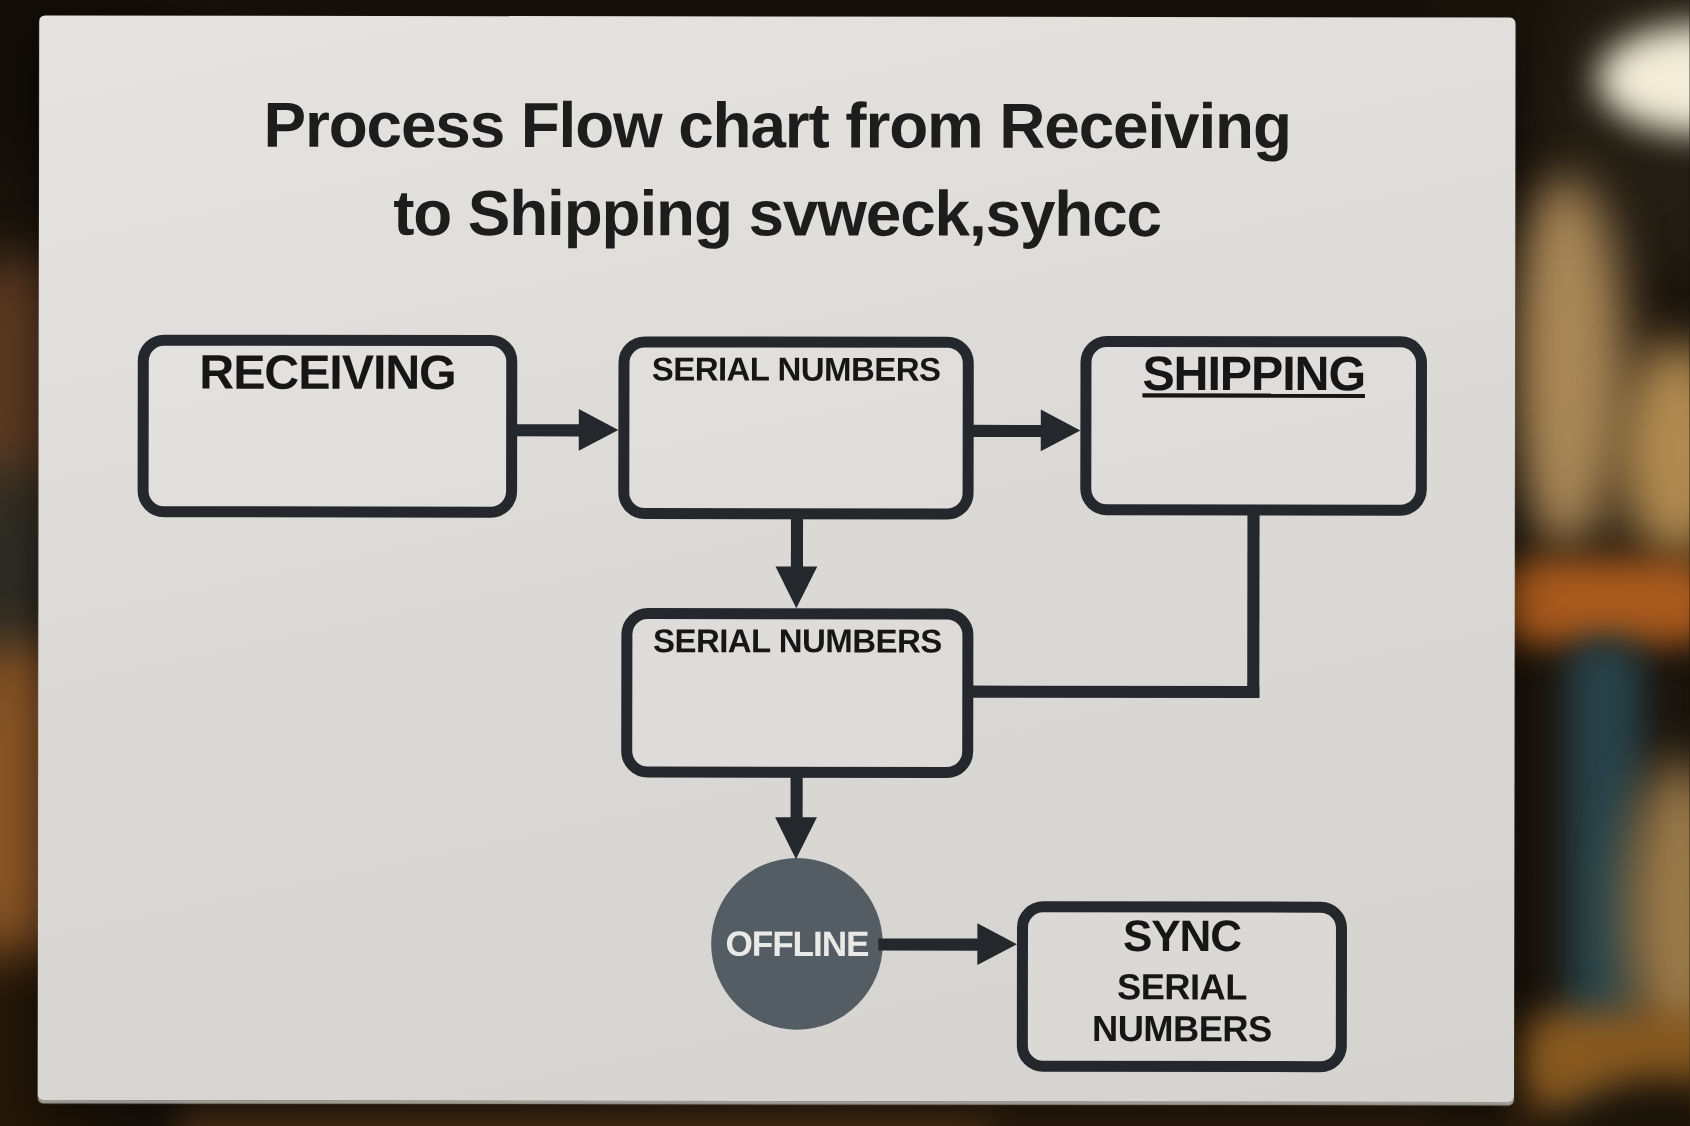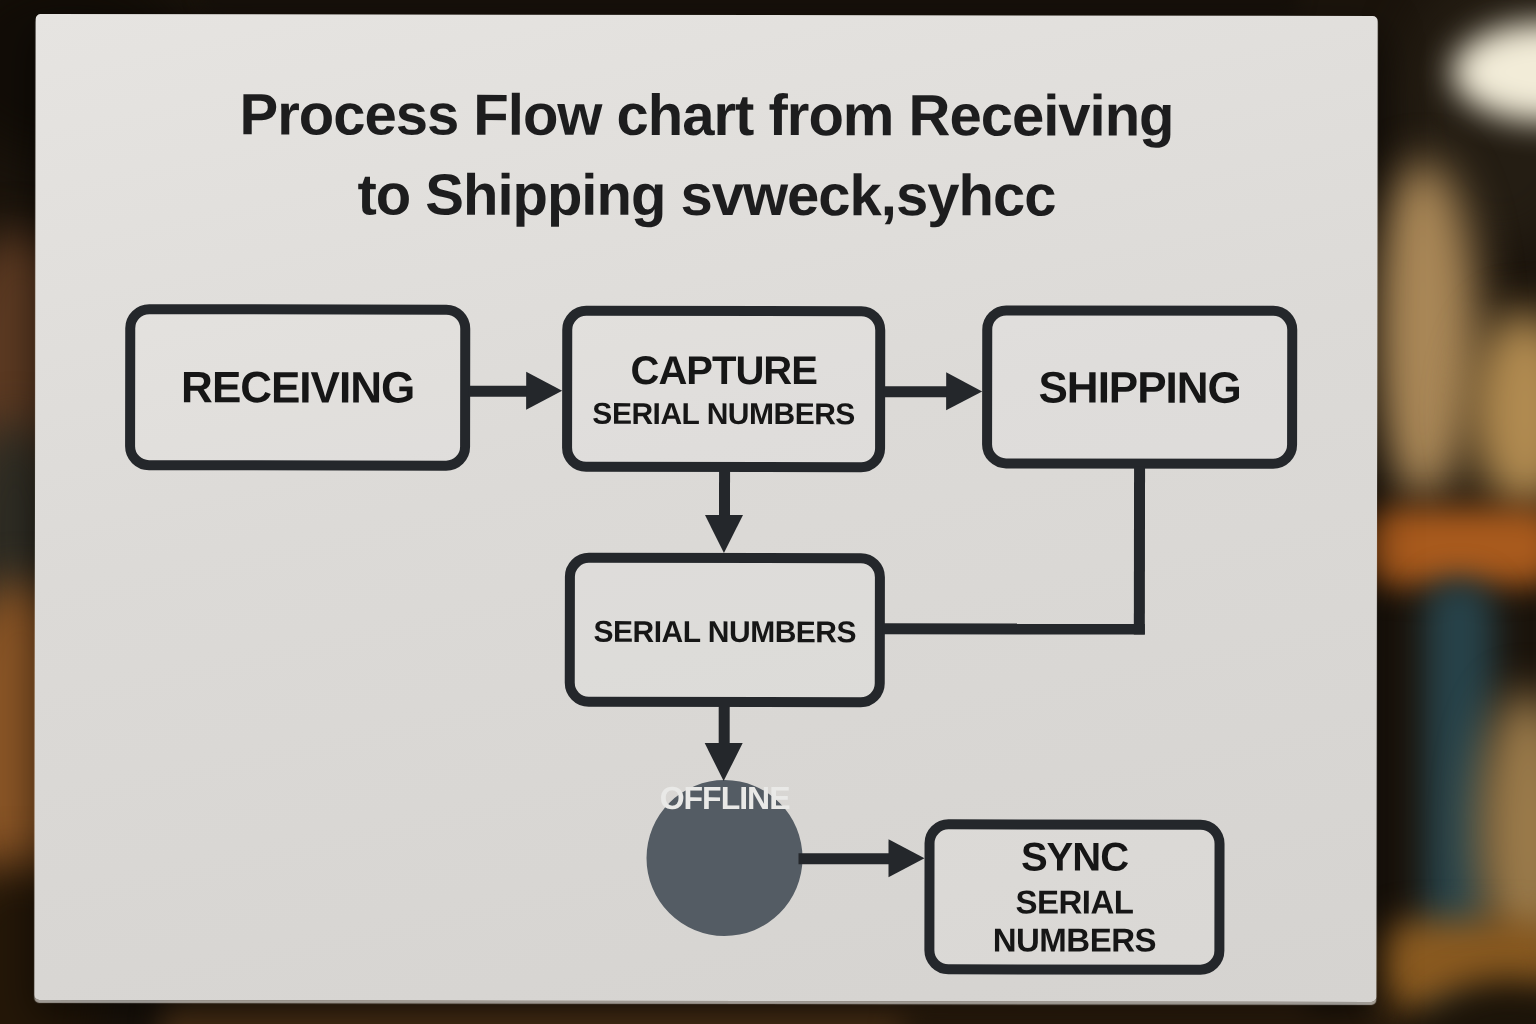--- a/index.html
+++ b/index.html
@@ -36,38 +36,38 @@
     border-radius:5px;
     box-shadow:0 3px 1px rgba(246,245,241,.6),0 16px 40px rgba(0,0,0,.55);
     transform:rotate(.08deg);
   }
 
   .title{position:absolute;left:0;right:0;top:60px;text-align:center;
     font-weight:700;font-size:58px;line-height:80px;color:#1d1d1e;letter-spacing:-1px;}
 
   
   .node{
-    position:absolute;display:flex;flex-direction:column;align-items:center;justify-content:center;
+    position:absolute;display:flex;flex-direction:column;align-items:center;
     border:10px solid #24272b;border-radius:24px;background:rgba(255,255,255,.10);
     color:#161616;text-align:center;box-sizing:border-box;
   }
   .lbl-big {font-weight:700;font-size:44px;letter-spacing:-1px;}
   .lbl-med {font-weight:700;font-size:40px;letter-spacing:-1px;}
   .lbl-sub {font-weight:700;font-size:30px;letter-spacing:-.5px;margin-top:4px;}
   .lbl-sub2{font-weight:700;font-size:33px;letter-spacing:-.5px;margin-top:4px;}
 
   .n-receiving{left:90px; top:290px;width:345px;height:166px;}
   .n-capture  {left:527px;top:291px;width:323px;height:166px;}
-  .n-shipping {left:947px;top:290px;width:315px;height:163px;}
+  .n-shipping {left:947px;top:290px;width:315px;height:163px;text-decoration:underline;}
   .n-validate {left:530px;top:538px;width:320px;height:154px;}
   .n-sync     {left:890px;top:760px;width:300px;height:155px;margin-top:44px;}
 
   .n-offline{
     position:absolute;left:612px;top:765px;width:156px;height:156px;border-radius:50%;
-    background:#545c64;display:flex;align-items:flex-start;justify-content:center;
+    background:#545c64;display:flex;align-items:center;justify-content:center;
     color:#e9e9e7;font-weight:700;font-size:32px;letter-spacing:-1px;
   }
 
   
   .shaft{position:absolute;background:#24272b;}
   .head{position:absolute;width:0;height:0;border-top:19px solid transparent;border-bottom:19px solid transparent;}
   .head-r{border-left:36px solid #24272b;}
   .head-d{border-left:19px solid transparent;border-right:19px solid transparent;border-top:38px solid #24272b;border-bottom:none;}
 
   
@@ -117,21 +117,20 @@
   <div class="title">
     <div>Process Flow chart from Receiving</div>
     <div>to Shipping svweck,syhcc</div>
   </div>
 
   <div class="node n-receiving">
     <div class="lbl-big">RECEIVING</div>
   </div>
 
   <div class="node n-capture">
-    <div class="lbl-med">CAPTURE</div>
     <div class="lbl-sub">SERIAL NUMBERS</div>
   </div>
 
   <div class="node n-shipping">
     <div class="lbl-big">SHIPPING</div>
   </div>
 
   <div class="node n-validate">
     <div class="lbl-sub">SERIAL NUMBERS</div>
   </div>

